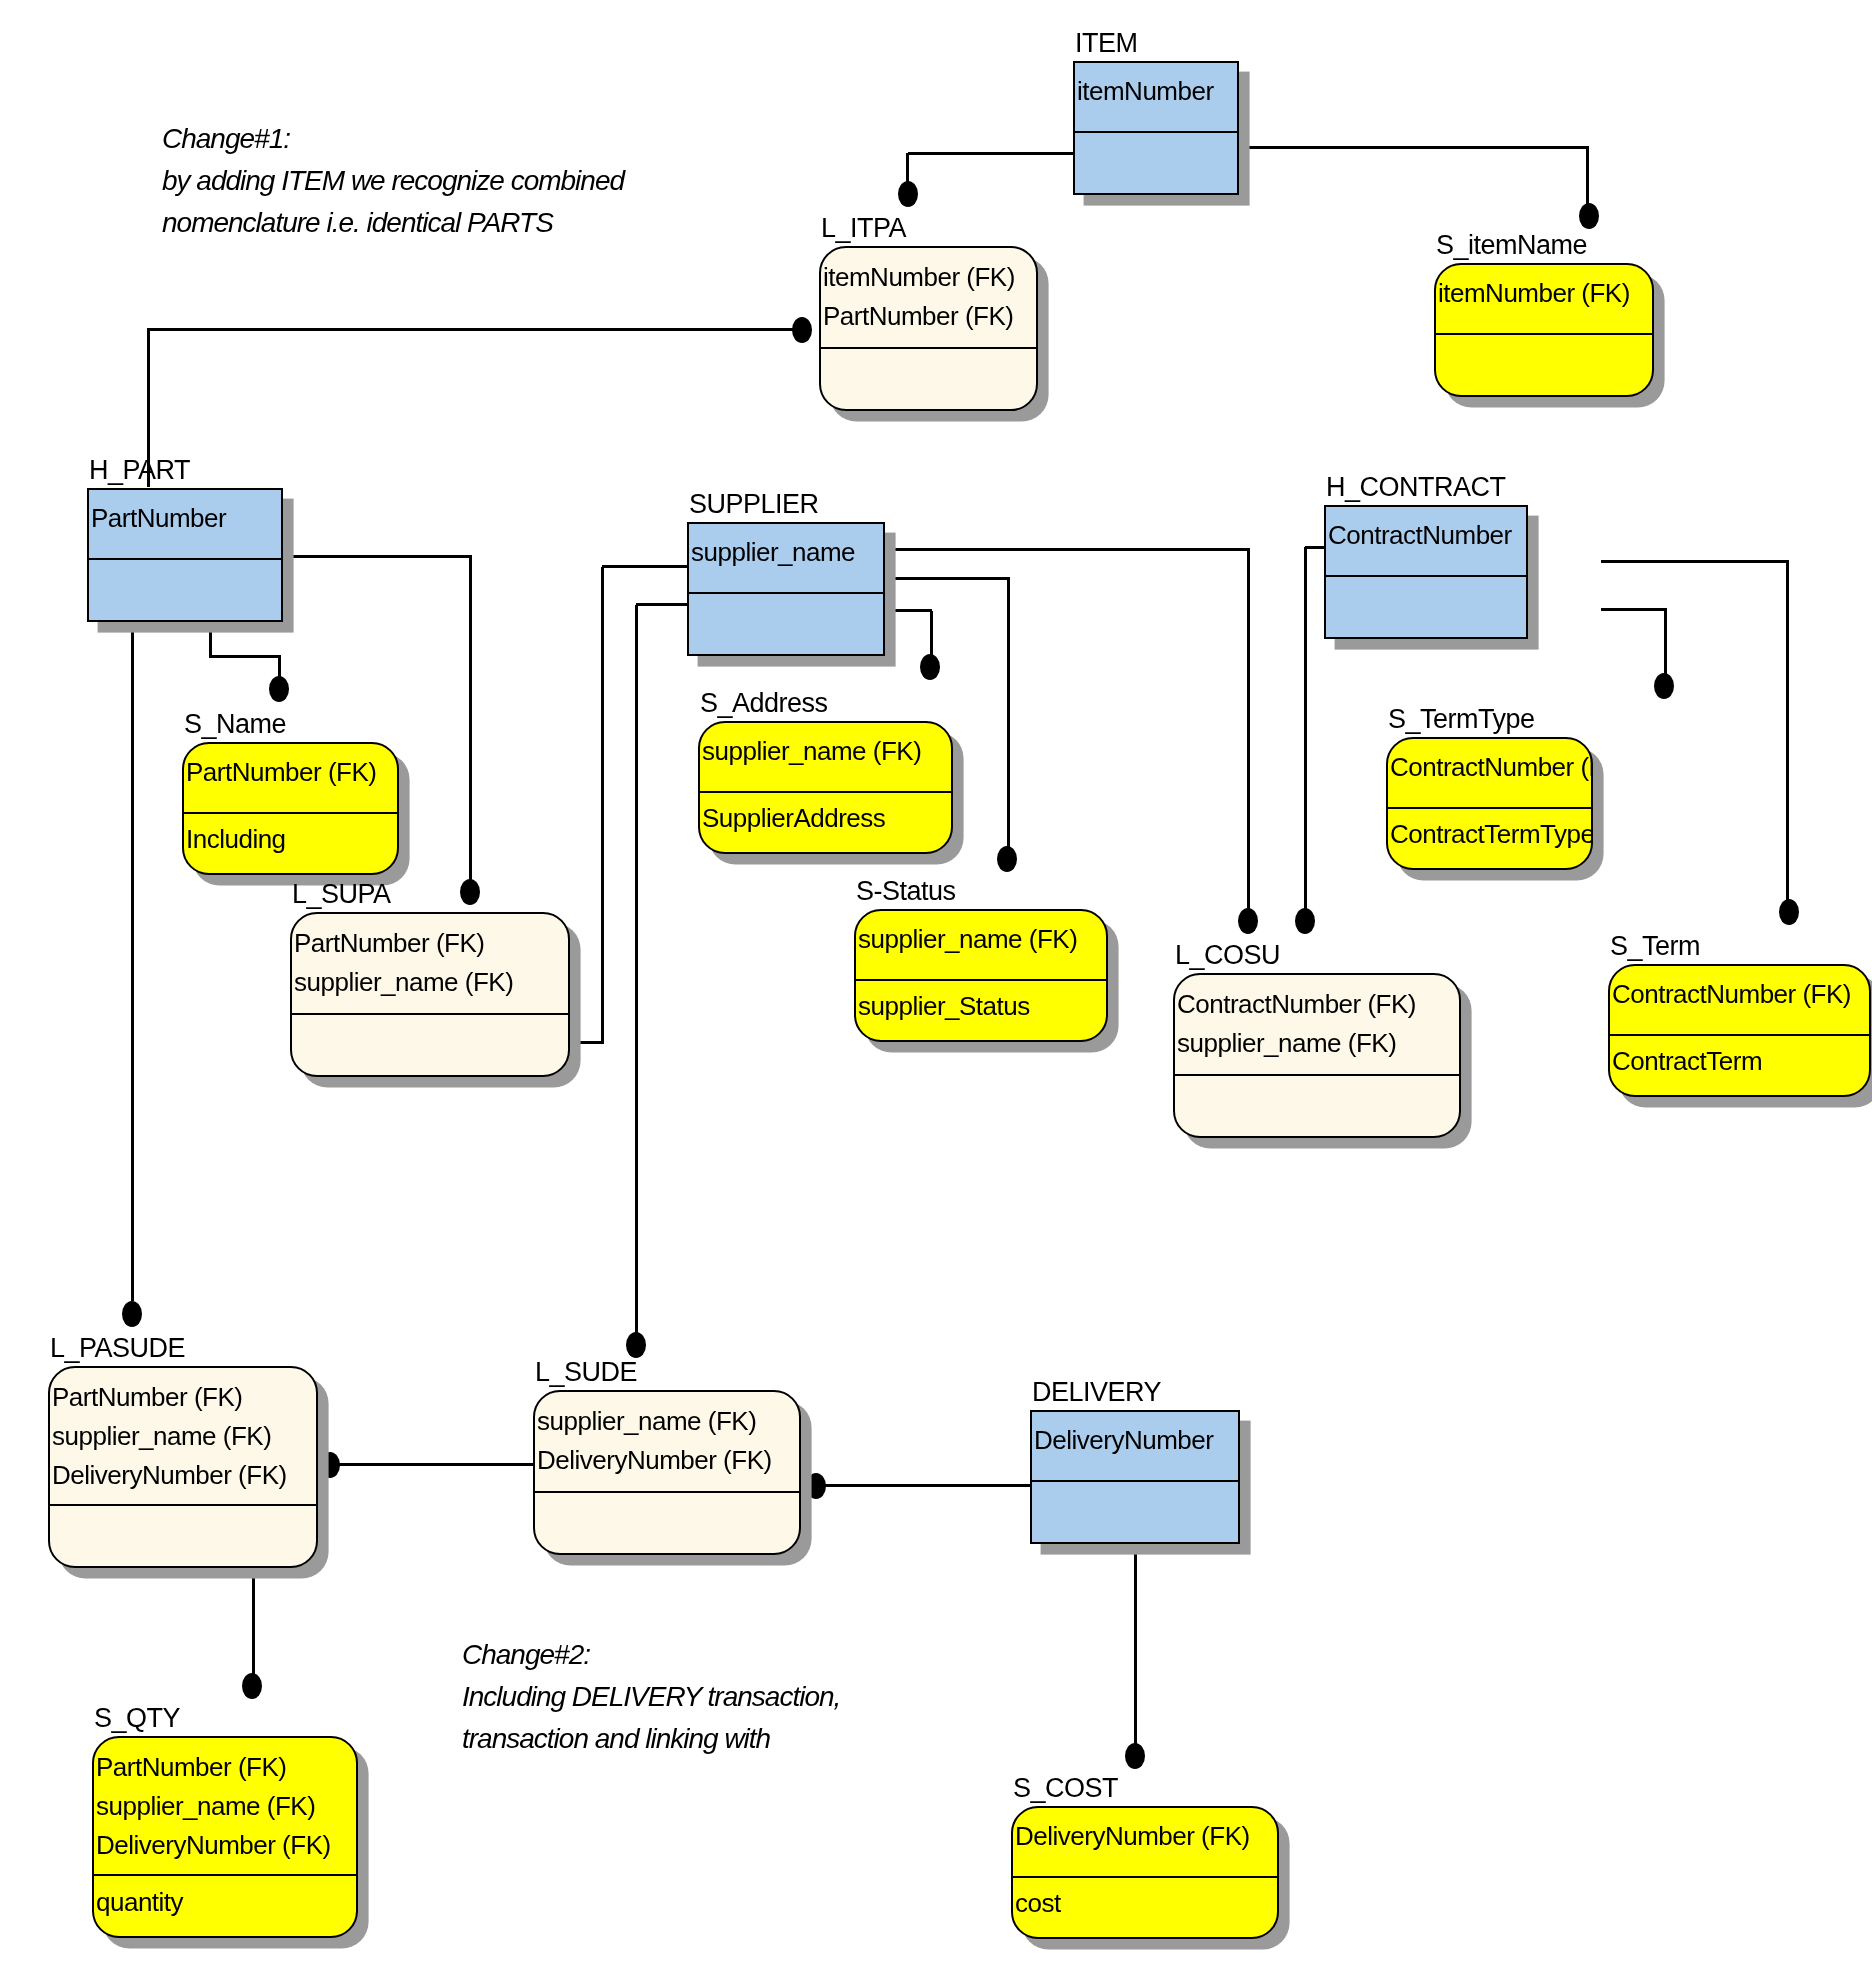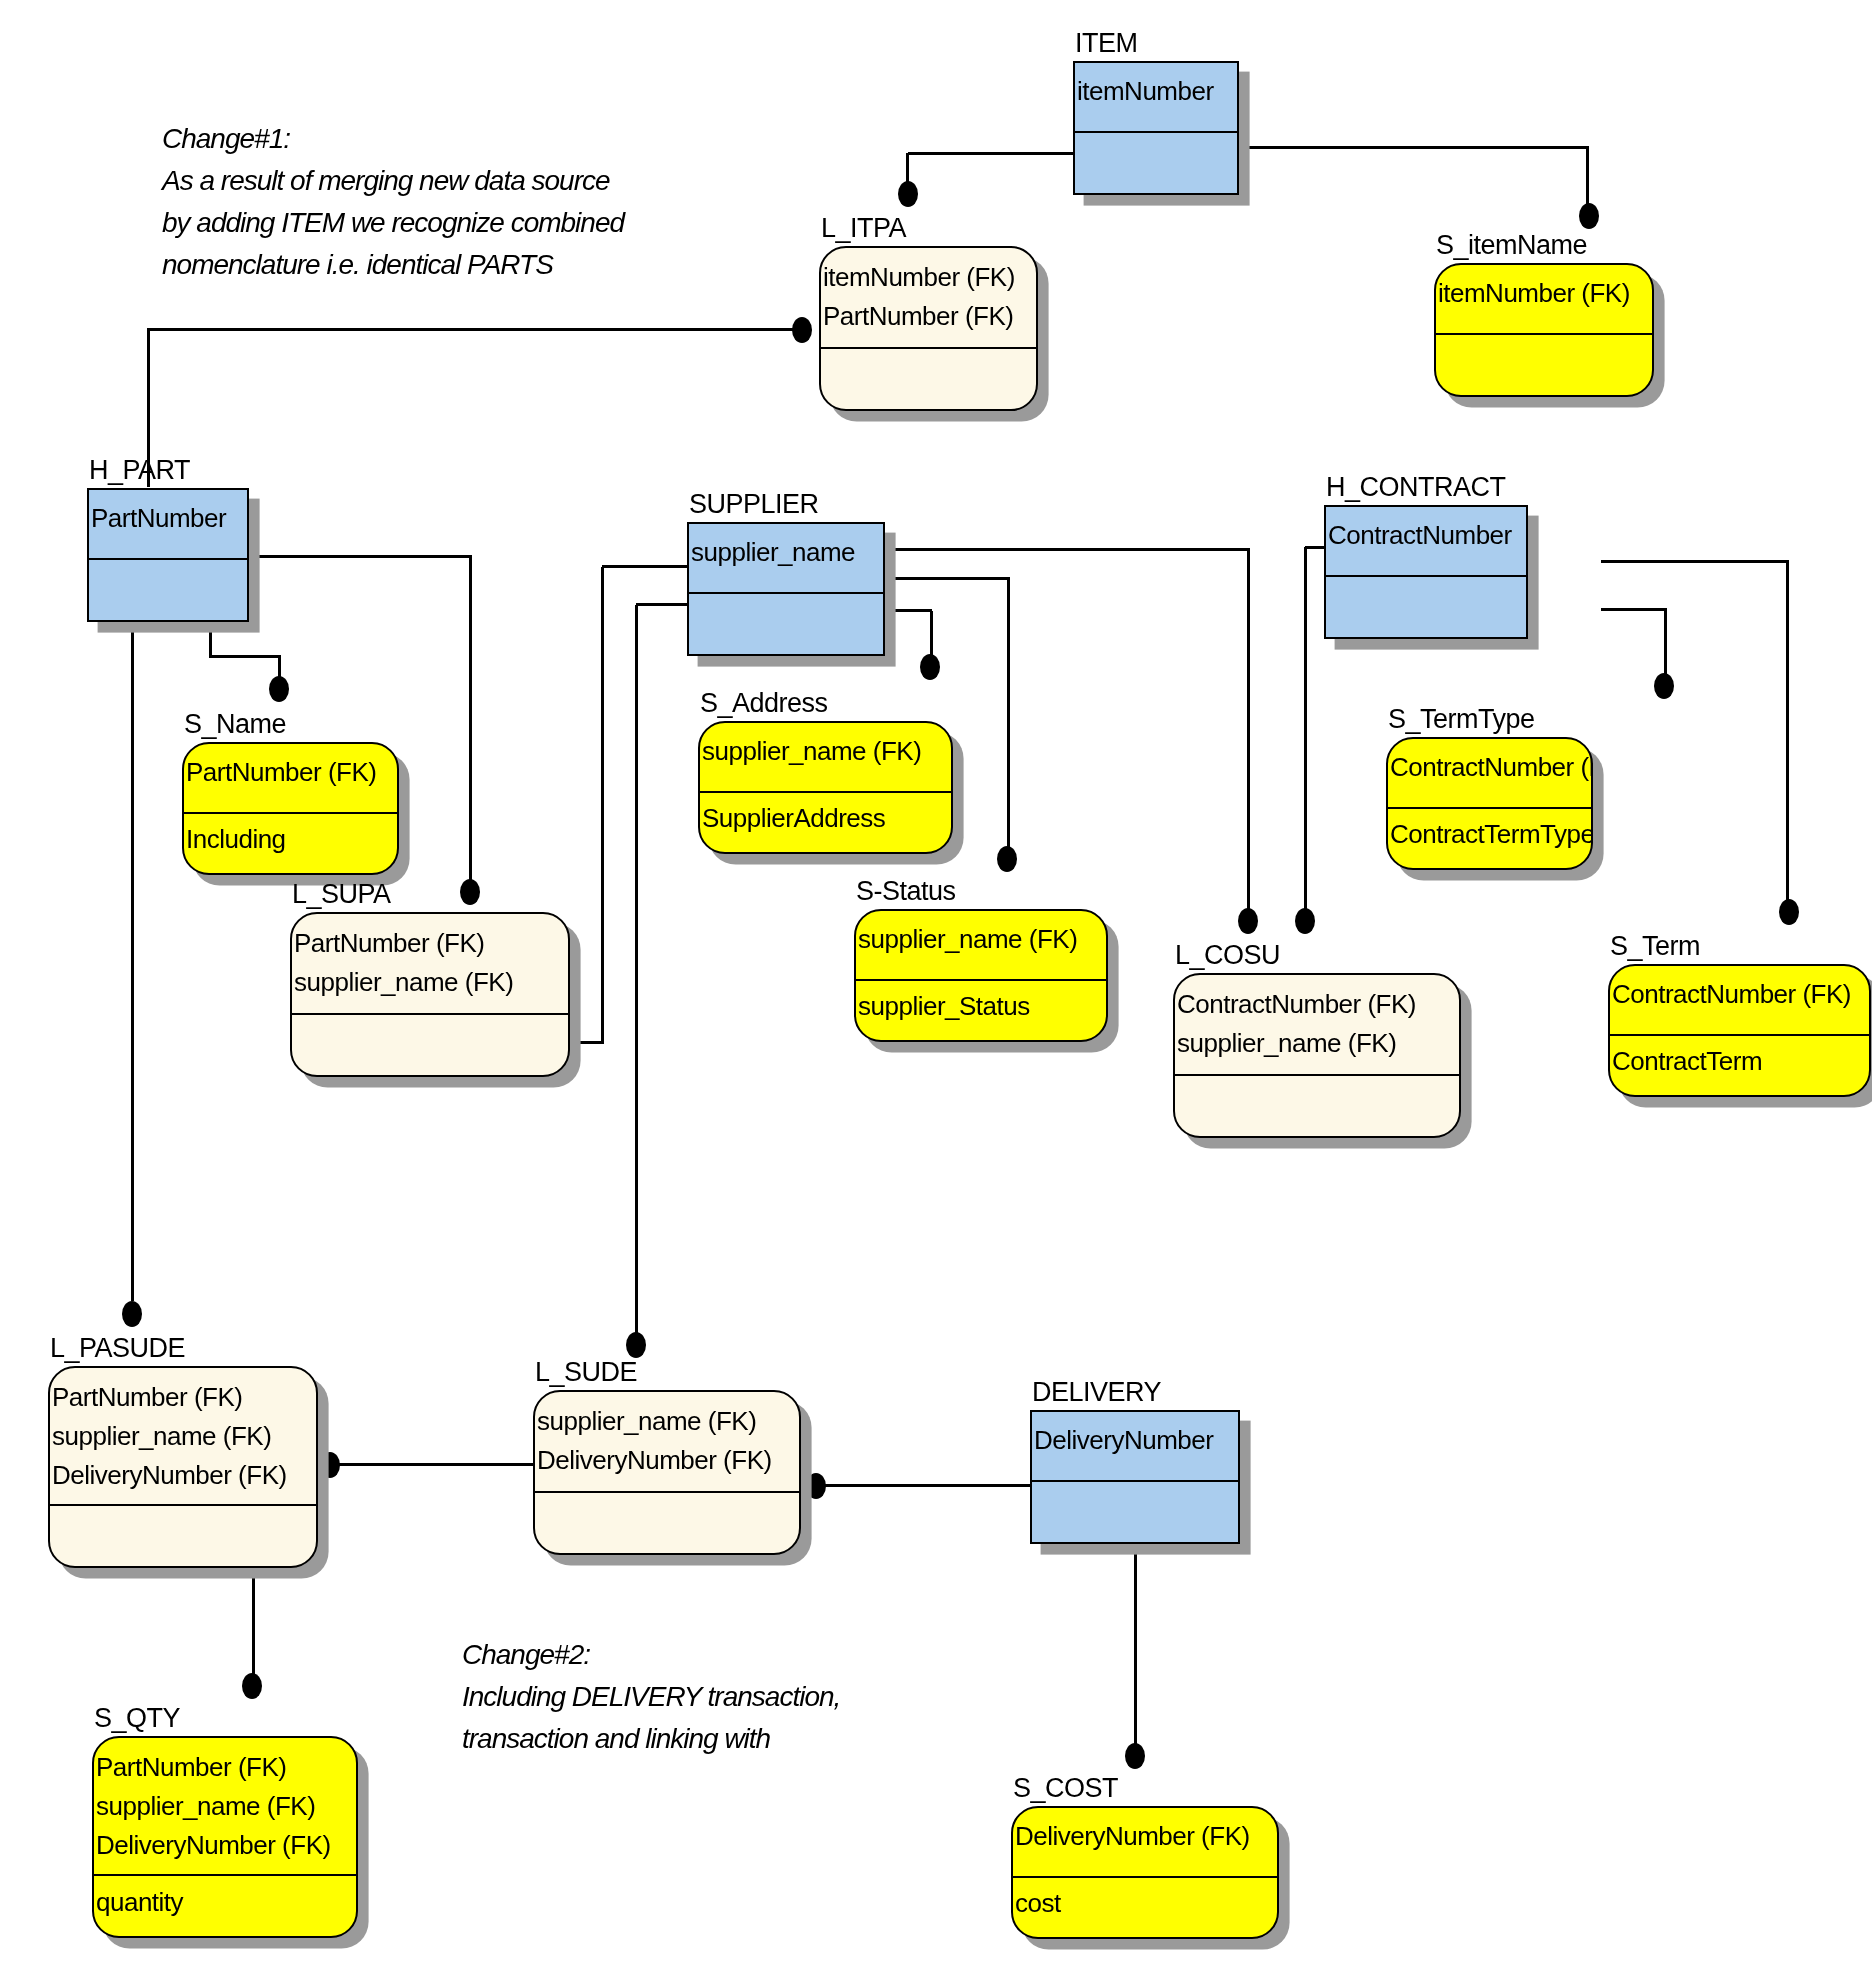--- a/index.html
+++ b/index.html
@@ -109,21 +109,20 @@
   <div class="dot" style="left:806px;top:1473px"></div>
 
   <div class="wire v" style="left:1134px;top:1532px;height:213px"></div>
   <div class="dot" style="left:1125px;top:1743px"></div>
 
   <div class="wire v" style="left:252px;top:1564px;height:112px"></div>
   <div class="dot" style="left:242px;top:1673px"></div>
 
   <div class="note" style="left:162px;top:118px">
     <div>Change#1:</div>
-    <div>As a result of merging new data source</div>
     <div>by adding ITEM we recognize combined</div>
     <div>nomenclature i.e. identical PARTS</div>
   </div>
   <div class="note" style="left:462px;top:1634px">
     <div>Change#2:</div>
     <div>Including DELIVERY transaction,</div>
     <div>transaction and linking with</div>
   </div>
 
   <div class="entity hub" style="left:1073px;top:29px;width:166px">
@@ -150,21 +149,21 @@
   <div class="entity sat" style="left:1434px;top:231px;width:220px">
     <div class="ent-label">S_itemName</div>
     <div class="box">
       <div class="sec top t1">
           <div class="row">itemNumber (FK)</div>
         </div>
       <div class="sec b0"></div>
     </div>
   </div>
 
-  <div class="entity hub" style="left:87px;top:456px;width:162px">
+  <div class="entity hub" style="left:87px;top:456px;width:196px">
     <div class="ent-label">H_PART</div>
     <div class="box">
       <div class="sec top t1">
           <div class="row">PartNumber</div>
         </div>
       <div class="sec b0"></div>
     </div>
   </div>
 
   <div class="entity sat" style="left:182px;top:710px;width:217px">

